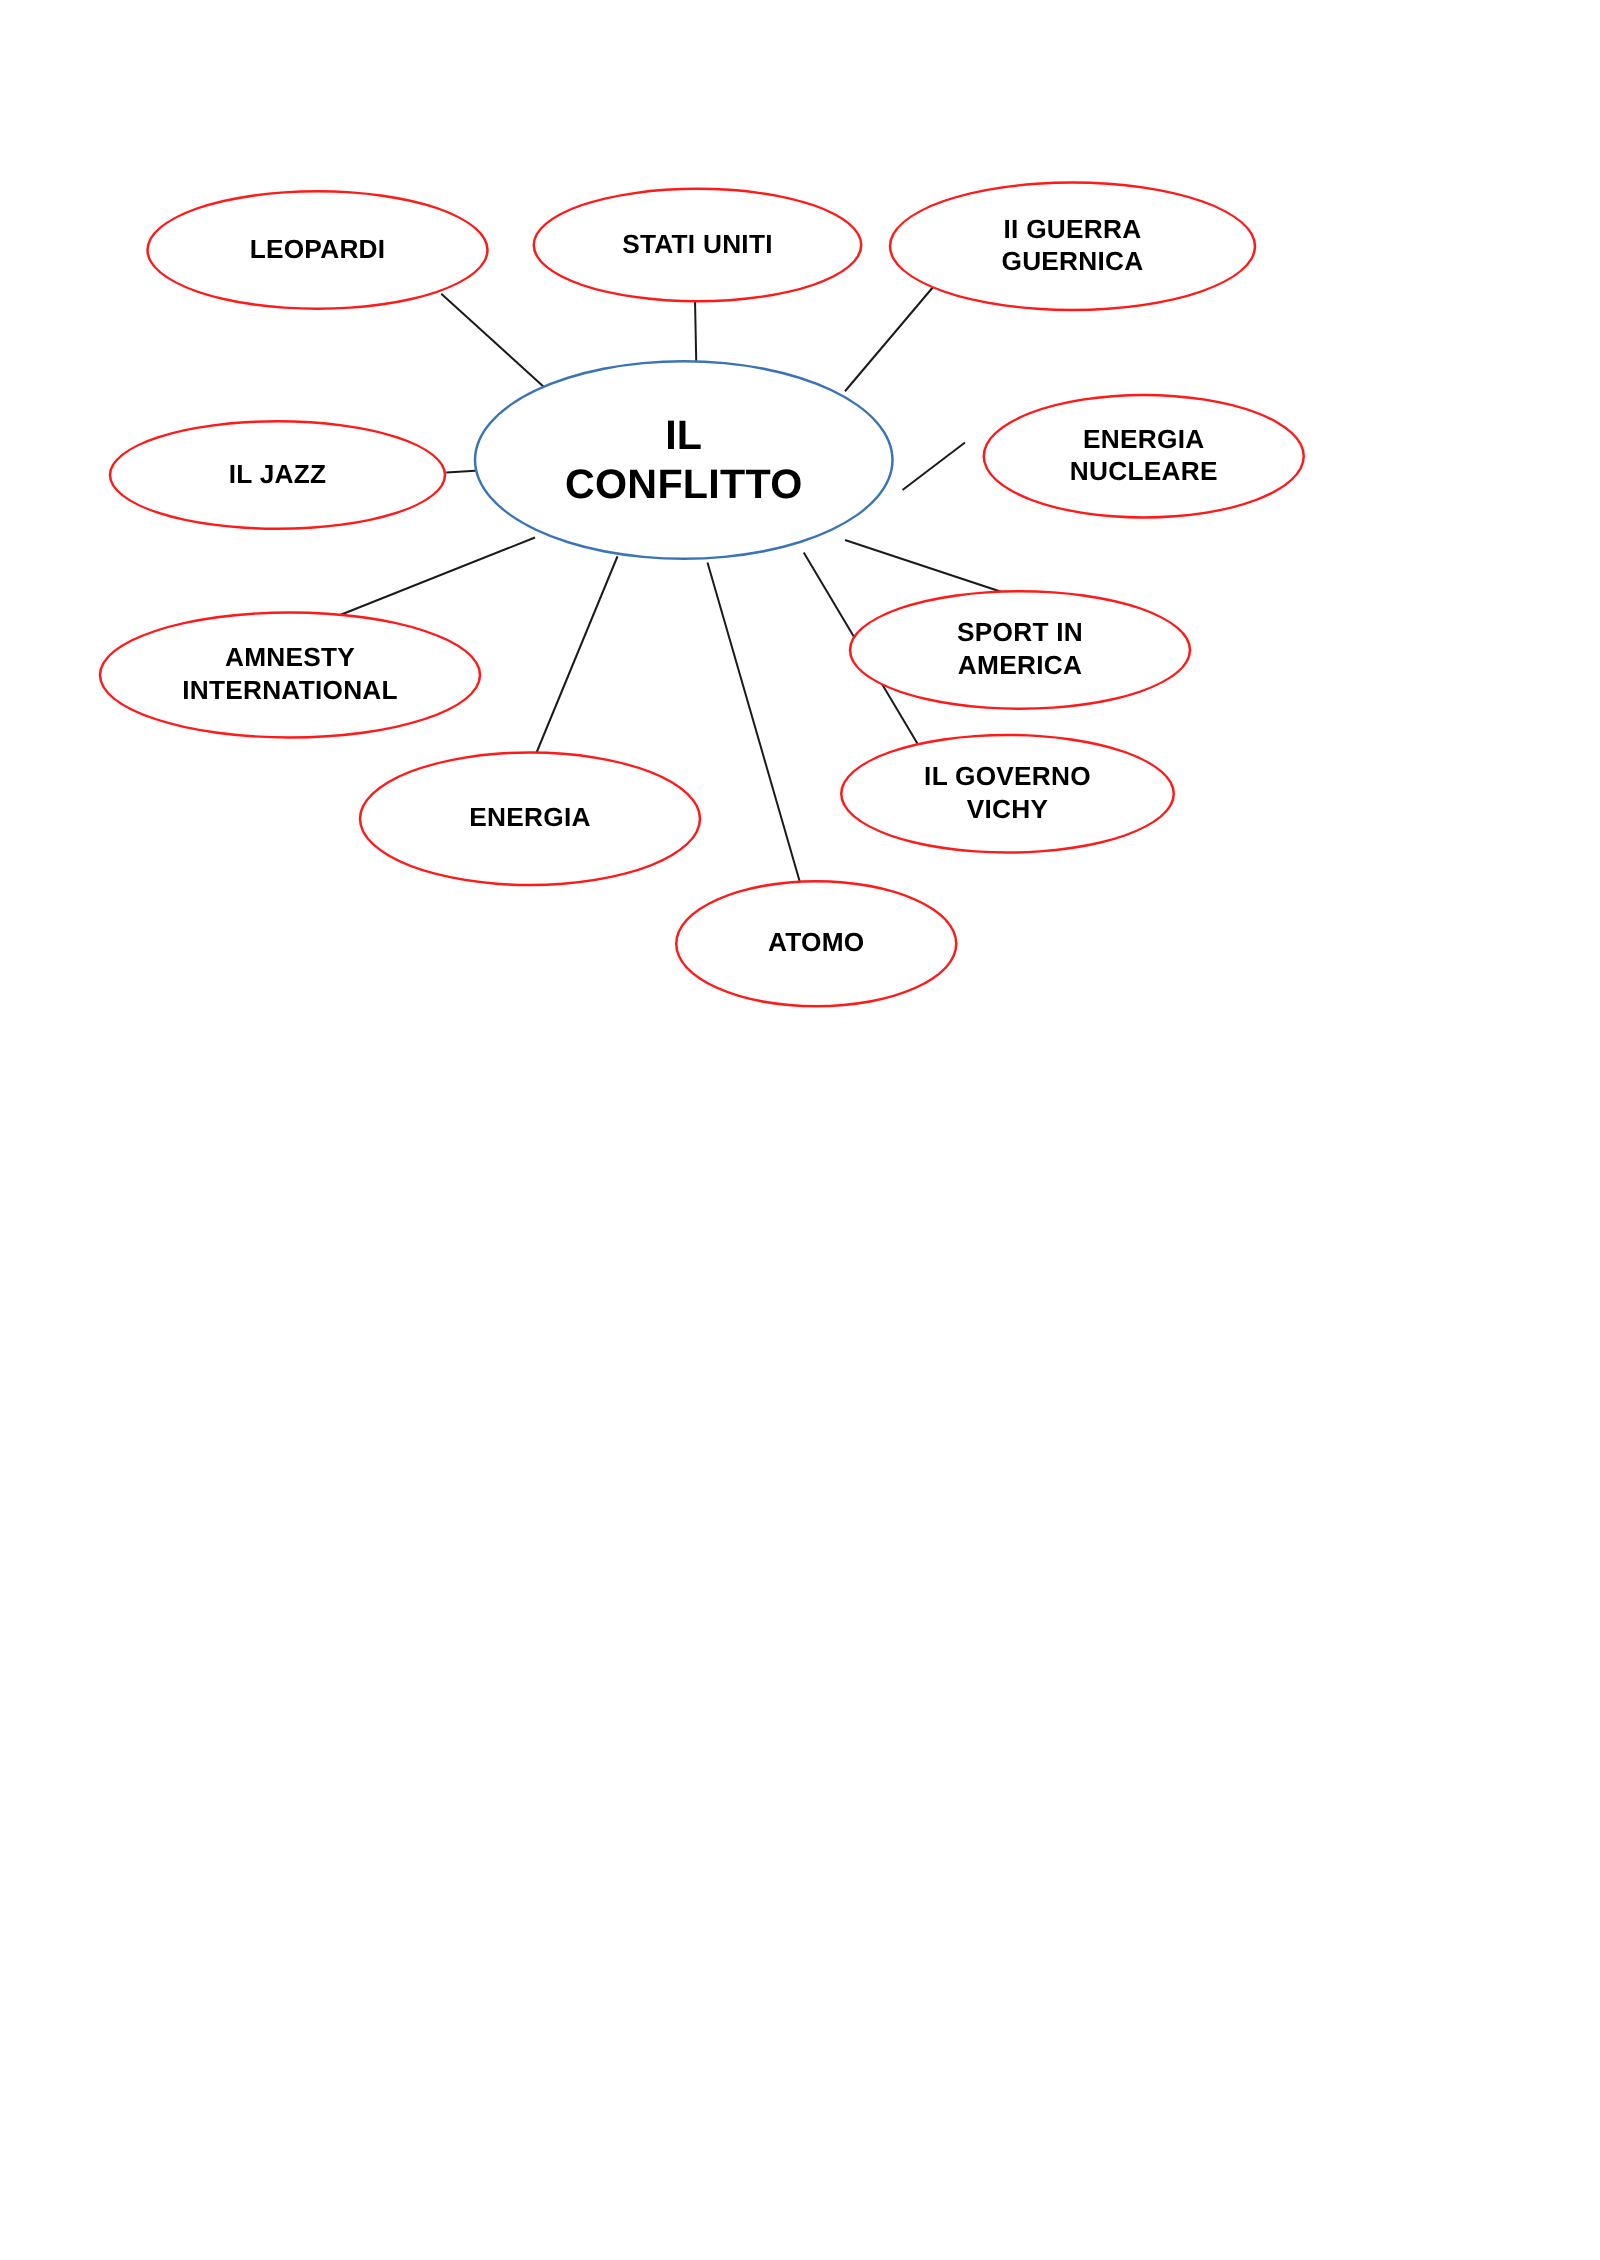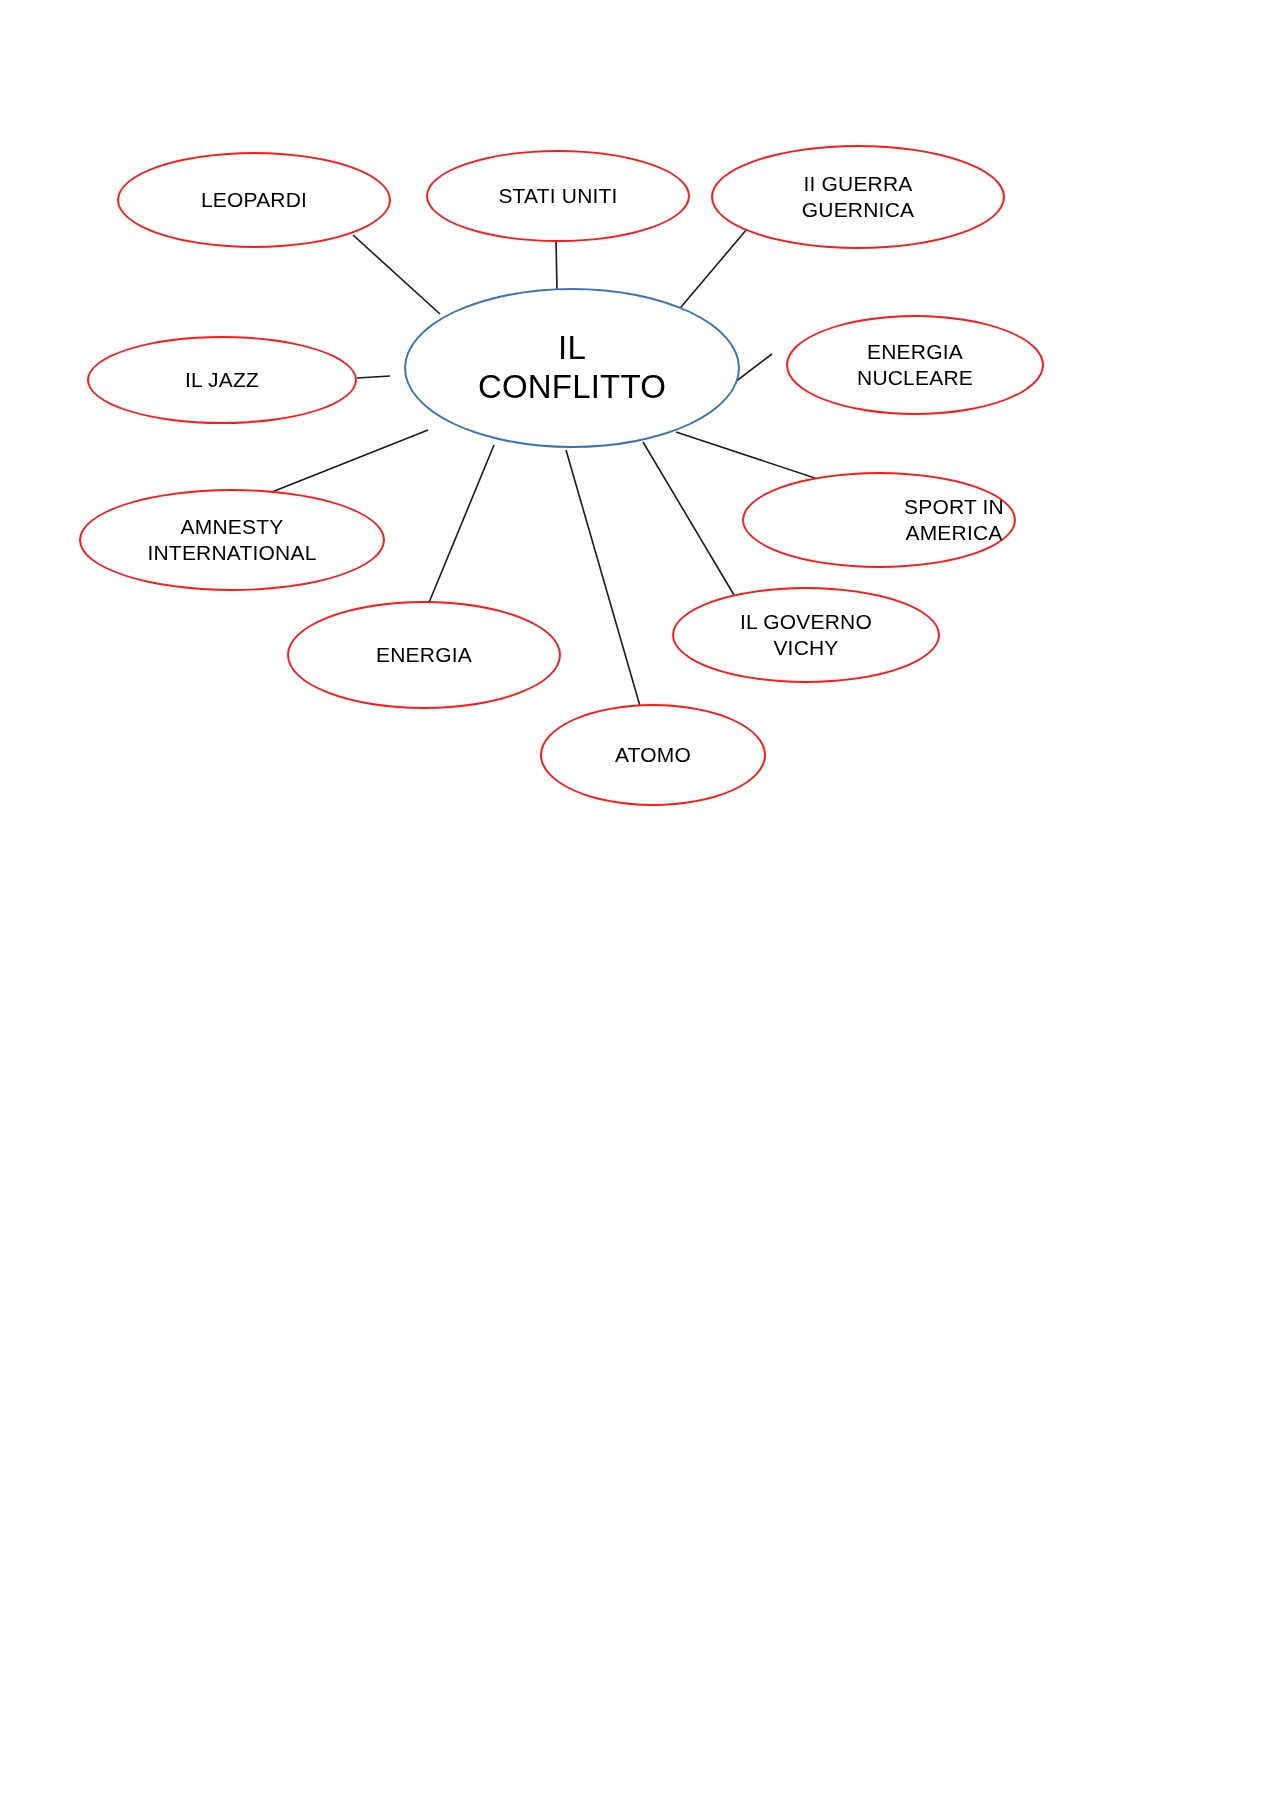--- a/index.html
+++ b/index.html
@@ -15,20 +15,21 @@
     position: relative;
     overflow: hidden;
   }
 
   #diagram-root {
     position: absolute;
     left: 0;
     top: 0;
     width: 1280px;
     height: 1808px;
+    font-weight: bold;
   }
 
   .edge-layer {
     position: absolute;
     left: 0;
     top: 0;
     width: 1280px;
     height: 1808px;
     pointer-events: none;
   }
@@ -95,32 +96,32 @@
         <span class="node-label">IL JAZZ</span>
       </div>
       <div class="node branch" style="left: 786px; top: 315px; width: 258px; height: 100px; border-color: rgb(255, 26, 26);">
         <span class="node-label">ENERGIA
 NUCLEARE</span>
       </div>
       <div class="node branch" style="left: 79px; top: 489px; width: 306px; height: 102px; border-color: rgb(255, 26, 26);">
         <span class="node-label">AMNESTY
 INTERNATIONAL</span>
       </div>
-      <div class="node branch" style="left: 742px; top: 472px; width: 274px; height: 96px; border-color: rgb(255, 26, 26); justify-content: flex-end;">
+      <div class="node branch" style="left: 679px; top: 472px; width: 274px; height: 96px; border-color: rgb(255, 26, 26);">
         <span class="node-label">SPORT IN
 AMERICA</span>
       </div>
       <div class="node branch" style="left: 287px; top: 601px; width: 274px; height: 108px; border-color: rgb(255, 26, 26);">
         <span class="node-label">ENERGIA</span>
       </div>
       <div class="node branch" style="left: 672px; top: 587px; width: 268px; height: 96px; border-color: rgb(255, 26, 26);">
         <span class="node-label">IL GOVERNO
 VICHY</span>
       </div>
       <div class="node branch" style="left: 540px; top: 704px; width: 226px; height: 102px; border-color: rgb(255, 26, 26);">
         <span class="node-label">ATOMO</span>
       </div>
-      <div class="node central" style="left: 404px; top: 288px; width: 336px; height: 160px; border-color: rgb(59, 116, 180);">
+      <div class="node central" style="left: 379px; top: 288px; width: 336px; height: 160px; border-color: rgb(59, 116, 180);">
         <span class="node-label">IL
 CONFLITTO</span>
       </div>
     </div>
 </div>
 
 </body></html>

